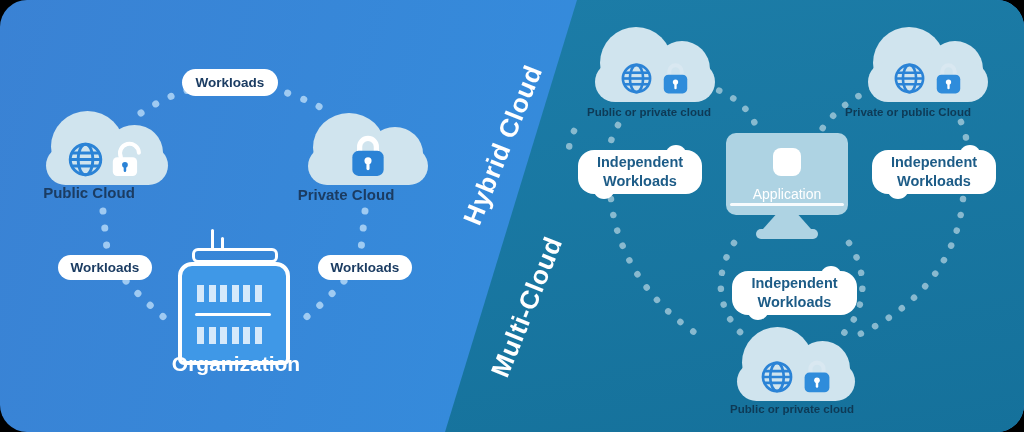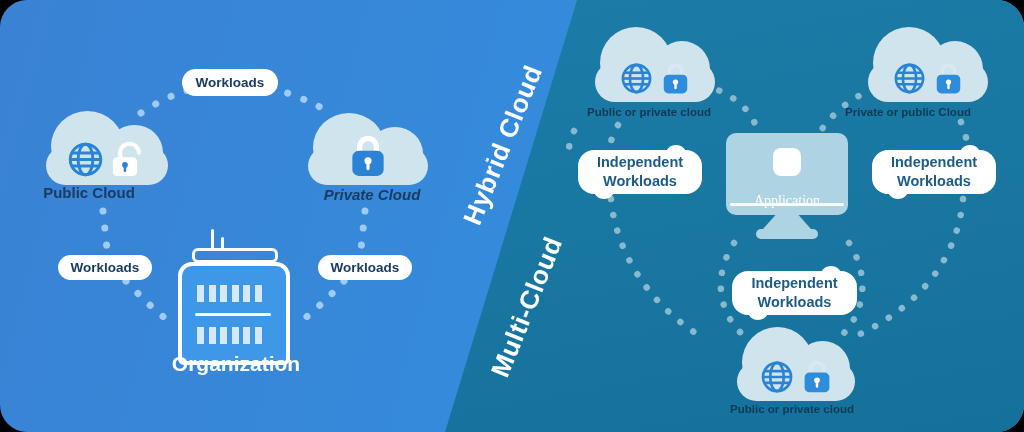--- a/index.html
+++ b/index.html
@@ -121,21 +121,21 @@
     <div class="base"></div>
     <div class="icons">
       <svg width="42" height="48" viewBox="0 0 36 46">
         <path class="lock-shackle" d="M10,22 v-6 a8,8 0 0 1 16,0 v6" stroke="#ffffff" stroke-width="5"></path>
         <rect x="3" y="20" width="30" height="24" rx="6" fill="var(--icon-blue)"></rect>
         <circle cx="18" cy="29.5" r="3.4" fill="#ffffff"></circle>
         <rect x="16.5" y="30.5" width="3" height="8" rx="1.5" fill="#ffffff"></rect>
       </svg>
     </div>
   </div>
-  <div class="caption big" style="left:372px;top:186px;font-style:italic;">Private Cloud</div>
+  <div class="caption big" style="left:346px;top:186px;">Private Cloud</div>
 
   <div class="pill" style="left:58px;top:255px;width:94px;height:25px;">
     <span>Workloads</span>
   </div>
   <div class="pill" style="left:318px;top:255px;width:94px;height:25px;">
     <span>Workloads</span>
   </div>
 
   <div class="building" style="left:165px;top:226px;width:140px;height:150px;">
     <div class="b-ant" style="left:46px;top:3px;height:22px;"></div>
@@ -215,21 +215,21 @@
     <span>Workloads</span>
   </div>
   <div class="cpill" style="left:872px;top:150px;width:124px;height:44px;">
     <span>Independent</span>
     <span>Workloads</span>
   </div>
 
   <div class="monitor" style="left:726px;top:133px;width:122px;height:106px;">
     <div class="m-screen" style="left:0;top:0;width:122px;height:82px;"></div>
     <div class="m-square" style="left:47px;top:15px;width:28px;height:28px;"></div>
-    <div class="m-app" style="left:61px;top:60px;font-family:Liberation Serif, serif;">Application</div>
+    <div class="m-app" style="left:61px;top:53px;">Application</div>
     <div class="m-line" style="left:4px;top:70px;width:114px;"></div>
     <div class="m-neck" style="left:37px;top:82px;width:48px;height:14px;"></div>
     <div class="m-base" style="left:30px;top:96px;width:62px;height:10px;"></div>
   </div>
 
   <div class="cpill" style="left:732px;top:271px;width:125px;height:44px;">
     <span>Independent</span>
     <span>Workloads</span>
   </div>
 

